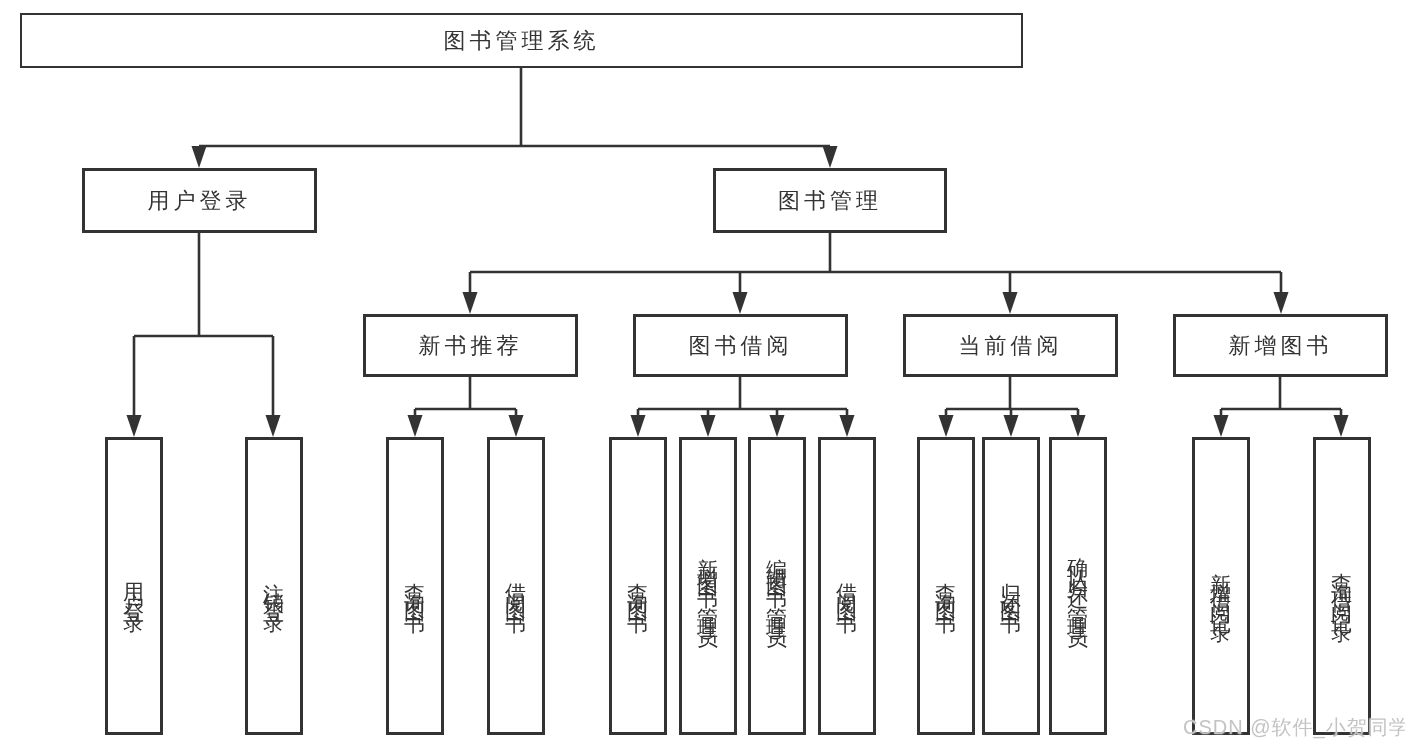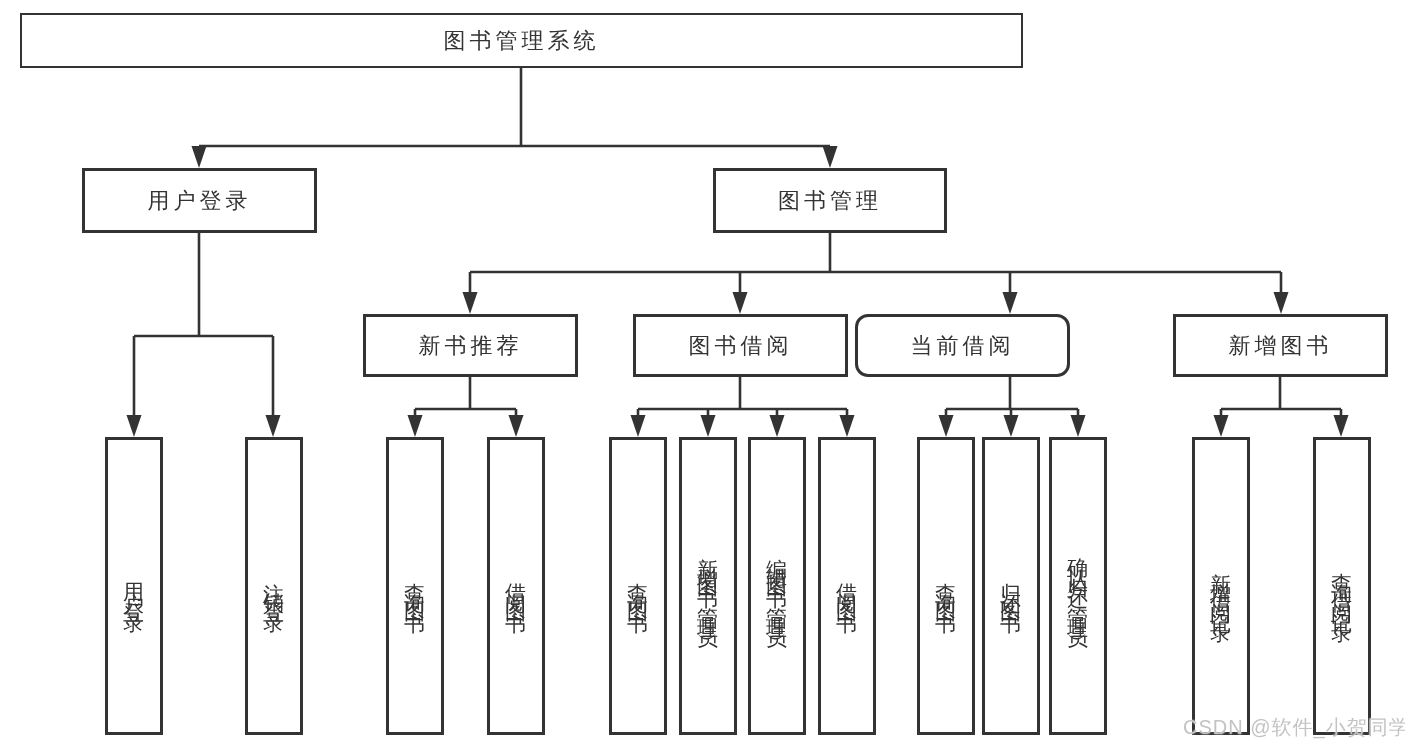--- a/index.html
+++ b/index.html
@@ -24,21 +24,21 @@
     font-size:20px;letter-spacing:1px;color:#c3c3c3;white-space:nowrap;
     text-shadow:0 0 2px #ffffff;
   }
   
   #node-root{left:20px;top:13px;width:1003px;height:55px;}
   #node-user-login{left:82px;top:168px;width:235px;height:65px;}
   #node-book-management{left:713px;top:168px;width:234px;height:65px;}
   .l3{top:314px;width:215px;height:63px;}
   #node-new-book-recommend{left:363px;}
   #node-book-borrow{left:633px;}
-  #node-current-borrow{left:855px;border-radius:13px;}
+  #node-current-borrow{left:903px;}
   #node-borrow-records{left:1173px;}
   #leaf-user-login{left:105px;}
   #leaf-logout{left:245px;}
   #leaf-query-books-1{left:386px;}
   #leaf-borrow-books-1{left:487px;}
   #leaf-query-books-2{left:609px;}
   #leaf-add-books{left:679px;}
   #leaf-edit-books{left:748px;}
   #leaf-borrow-books-2{left:818px;}
   #leaf-query-books-3{left:917px;}

